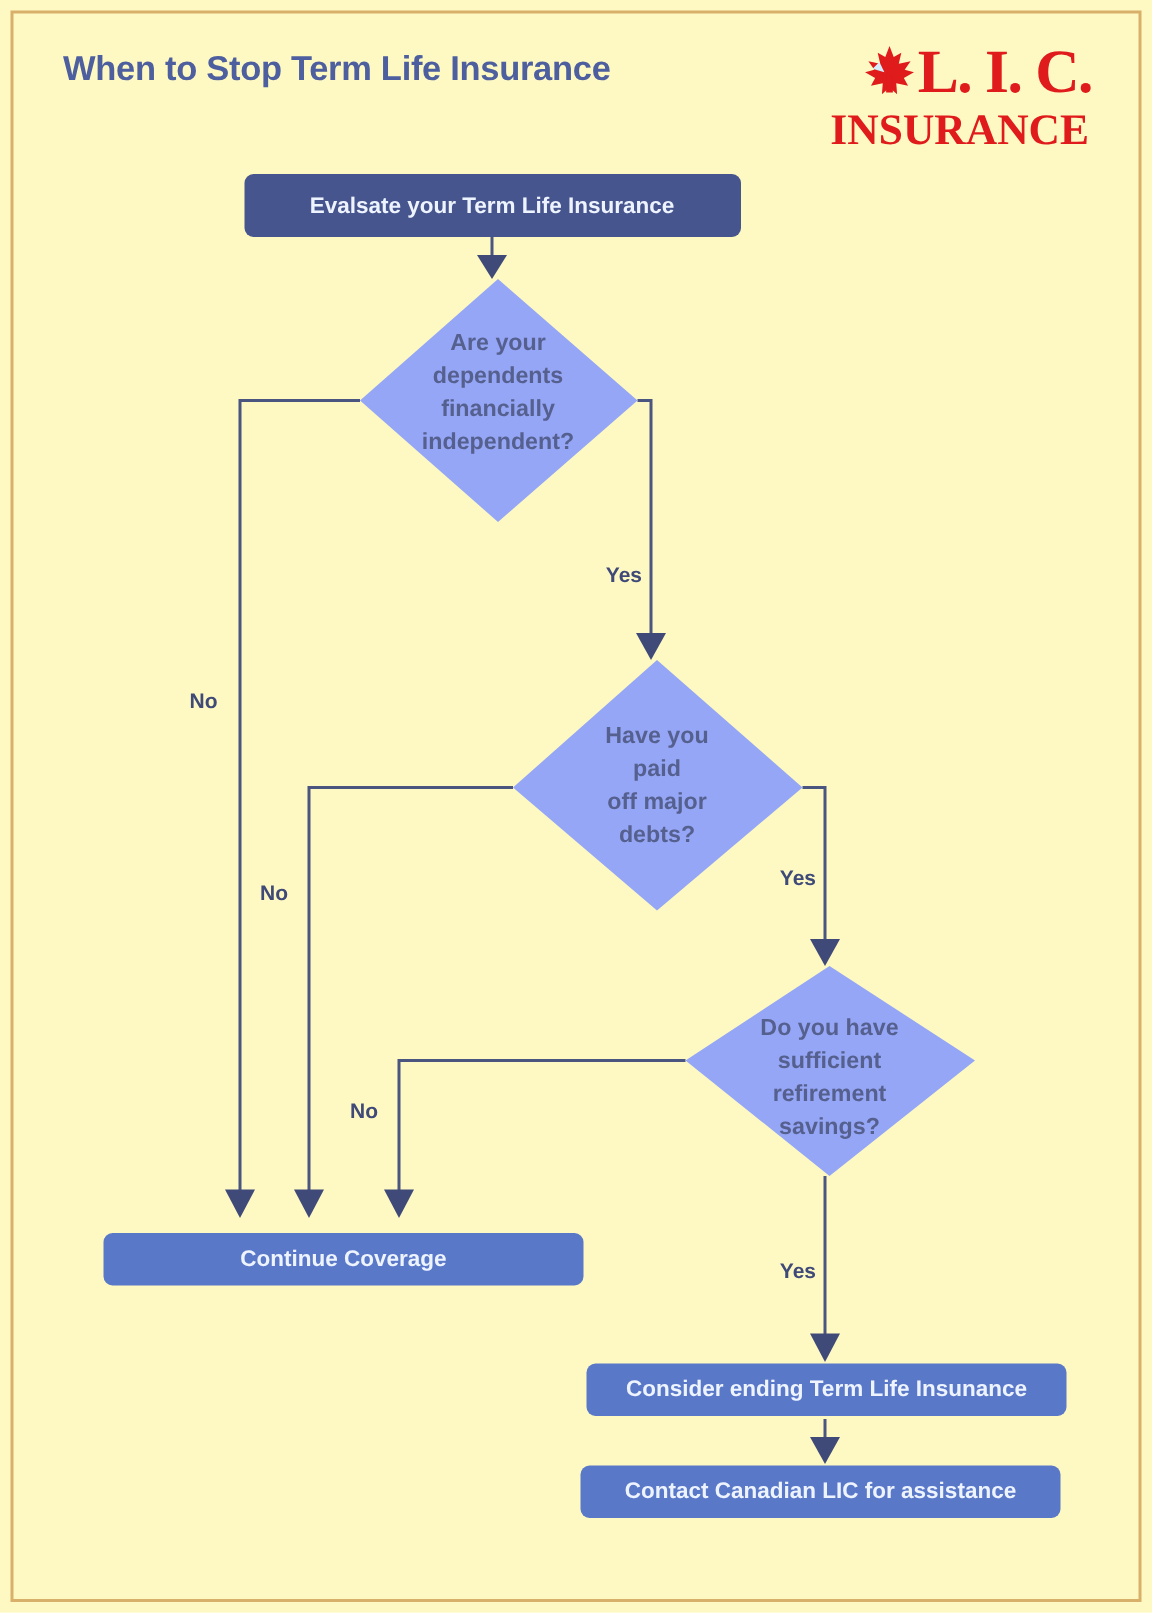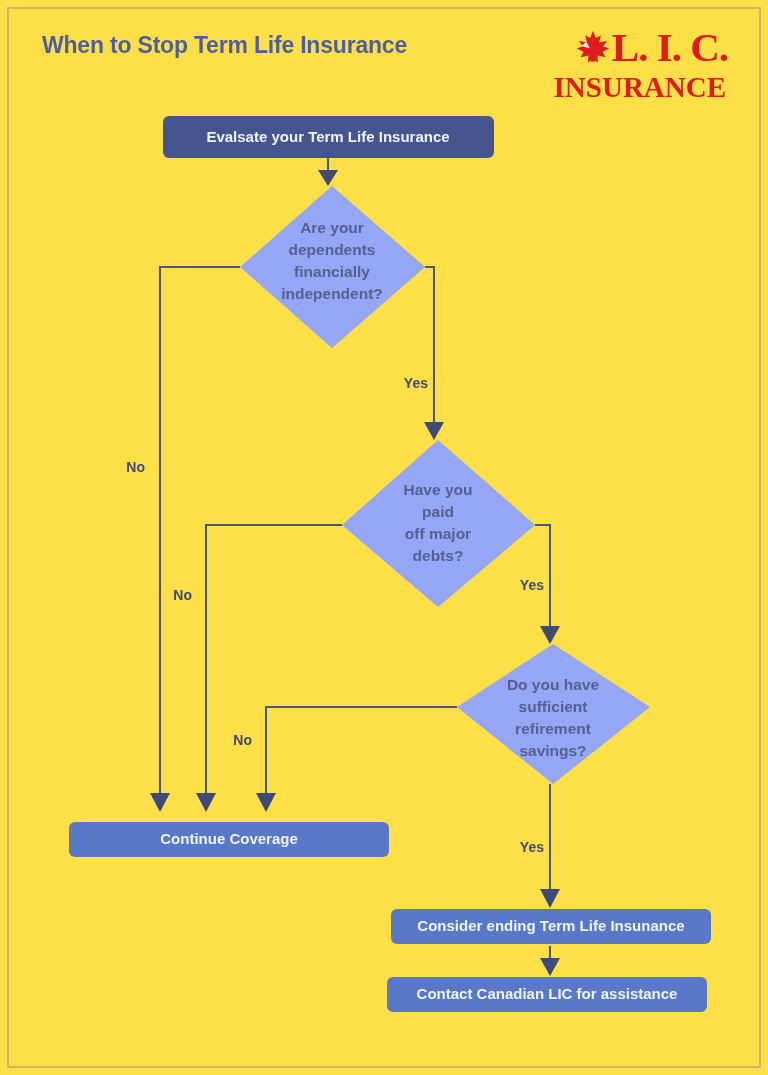--- a/index.html
+++ b/index.html
@@ -10,21 +10,21 @@
   body {
     width: 768px;
     height: 1075px;
     font-family: "Liberation Sans", sans-serif;
     overflow: hidden;
   }
   #poster {
     position: relative;
     width: 768px;
     height: 1075px;
-    background: #fde047;
+    background: #fef9c3;
     box-sizing: border-box;
   }
   #frame-border {
     position: absolute;
     left: 7px;
     top: 7px;
     right: 7px;
     bottom: 7px;
     border: 2px solid #d8b06a;
     pointer-events: none;

